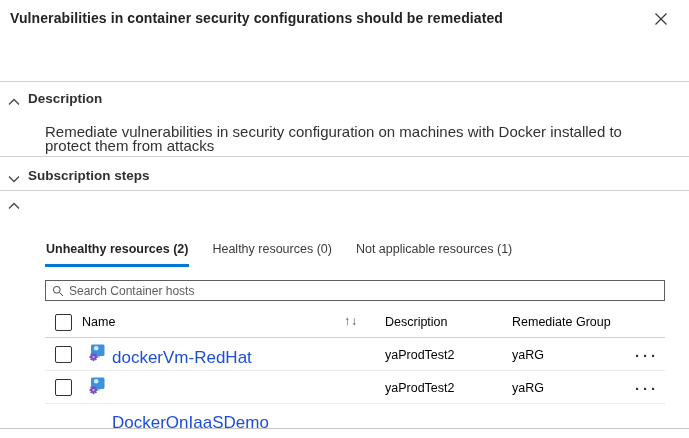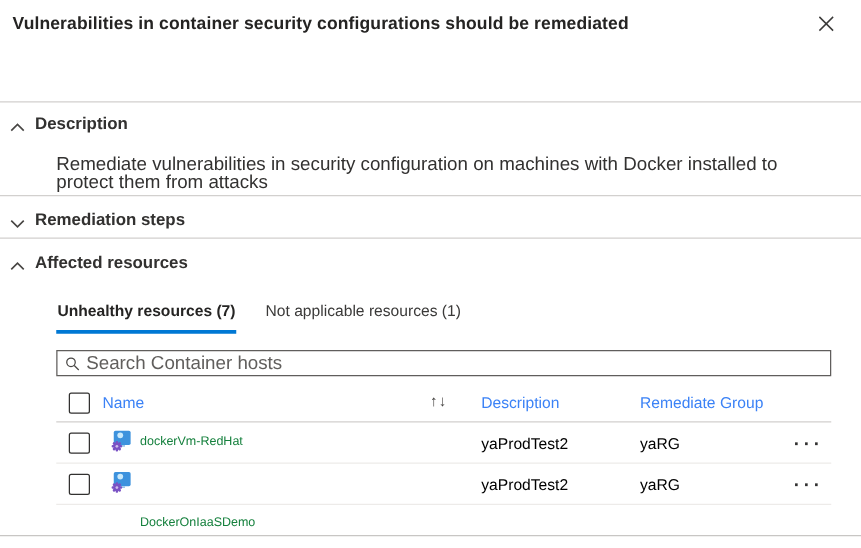--- a/index.html
+++ b/index.html
@@ -51,51 +51,51 @@
     border-bottom: 3px solid transparent;
   }
   .tab.active { font-weight: 700; color: #252423; border-bottom-color: #0078d4; }
 
   .search-box {
     position: absolute; left: 45px; top: 280px; width: 620px; height: 21px;
     border: 1px solid #605e5c; background: #fff;
     display: flex; align-items: center; padding: 0 6px; gap: 5px;
   }
   .search-box input {
-    border: none; outline: none; flex: 1; font-size: 15px;
+    border: none; outline: none; flex: 1; font-size: 12px;
     font-family: "Liberation Sans", sans-serif; color: #323130; background: transparent;
   }
   .search-box input::placeholder { color: #605e5c; opacity: 1; }
 
   .checkbox {
     position: absolute; width: 17px; height: 17px; left: 55px;
     border: 1px solid #323130; border-radius: 2px; background: #fff; cursor: pointer;
   }
   .cb-header { top: 314px; }
   .cb-row1 { top: 346px; }
   .cb-row2 { top: 379px; }
 
   .col-text { position: absolute; font-size: 12.5px; color: #000000; white-space: nowrap; }
-  .th { color: #3b82f6; }
+  .th { color: #000000; }
   .h-name { left: 82px; top: 315px; }
   .h-sort { left: 344px; top: 314px; font-size: 12px; color: #484644; cursor: pointer; letter-spacing: 1px; }
   .h-sub { left: 385px; top: 315px; }
   .h-rg  { left: 512px; top: 315px; }
 
   .row-border { position: absolute; left: 45px; width: 620px; height: 1px; }
   .rb-header { top: 337px; background: #d2d0ce; }
   .rb-row1 { top: 370px; background: #edebe9; }
   .rb-row2 { top: 403px; background: #edebe9; }
 
   .res-icon { position: absolute; left: 88px; width: 18px; height: 18px; }
   .icon-row1 { top: 344px; }
   .icon-row2 { top: 377px; }
 
   .res-link {
-    position: absolute; left: 112px; font-size: 10px; color: #15803d;
+    position: absolute; left: 112px; font-size: 17px; color: #1d4ed8;
     text-decoration: none; cursor: pointer; white-space: nowrap;
   }
   .link-row1 { top: 348px; }
   .link-row2 { top: 381px; margin-top: 32px; }
   .v-sub1 { left: 385px; top: 348px; }
   .v-rg1  { left: 512px; top: 348px; }
   .v-sub2 { left: 385px; top: 381px; }
   .v-rg2  { left: 512px; top: 381px; }
 
   .row-menu {
@@ -135,36 +135,36 @@
   <p class="desc-body">Remediate vulnerabilities in security configuration on machines with Docker installed to protect them from attacks</p>
 
   <div class="hr hr2"></div>
 
   <button class="section-header sec-remediation">
     <span class="chev">
       <svg width="12" height="8" viewBox="0 0 12 8">
           <polyline points="1,1.5 6,6.5 11,1.5" fill="none" stroke="#484644" stroke-width="1.3"></polyline>
         </svg>
     </span>
-    <span class="sec-label">Remediation steps</span>
+    <span class="sec-label">Subscription steps</span>
   </button>
 
   <div class="hr hr3"></div>
 
   <button class="section-header sec-affected">
     <span class="chev">
       <svg width="12" height="8" viewBox="0 0 12 8">
           <polyline points="1,6.5 6,1.5 11,6.5" fill="none" stroke="#484644" stroke-width="1.3"></polyline>
         </svg>
     </span>
-    <span class="sec-label">Affected resources</span>
   </button>
 
   <div class="tabs">
-    <button class="tab active">Unhealthy resources (7)</button>
+    <button class="tab active">Unhealthy resources (2)</button>
+    <button class="tab">Healthy resources (0)</button>
     <button class="tab">Not applicable resources (1)</button>
   </div>
 
   <div class="search-box">
     <svg width="12" height="12" viewBox="0 0 12 12">
       <circle cx="4.8" cy="4.8" r="3.4" fill="none" stroke="#484644" stroke-width="1"></circle>
       <line x1="7.4" y1="7.4" x2="11" y2="11" stroke="#484644" stroke-width="1"></line>
     </svg>
     <input type="text" placeholder="Search Container hosts" style="">
   </div>

